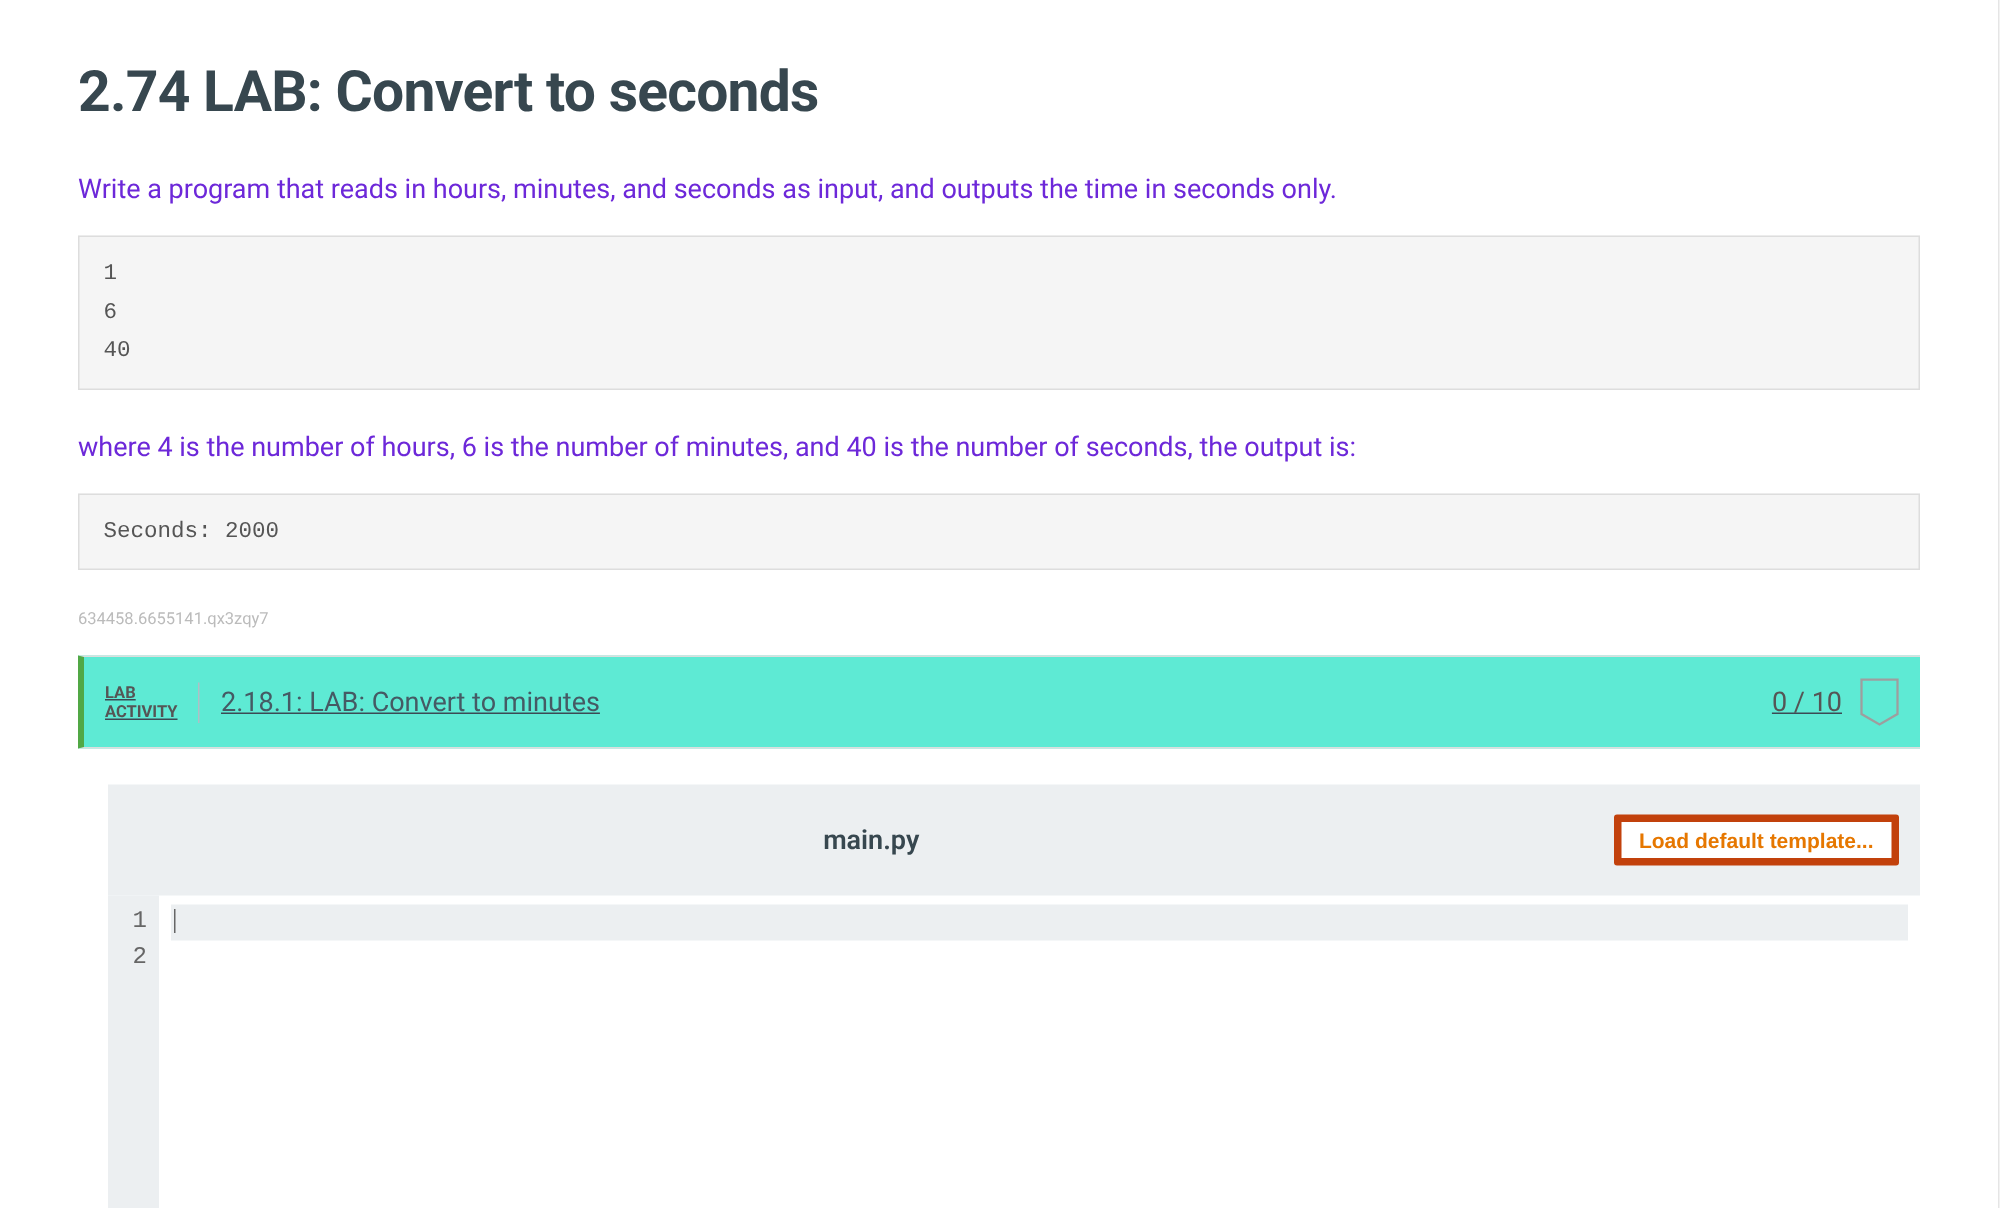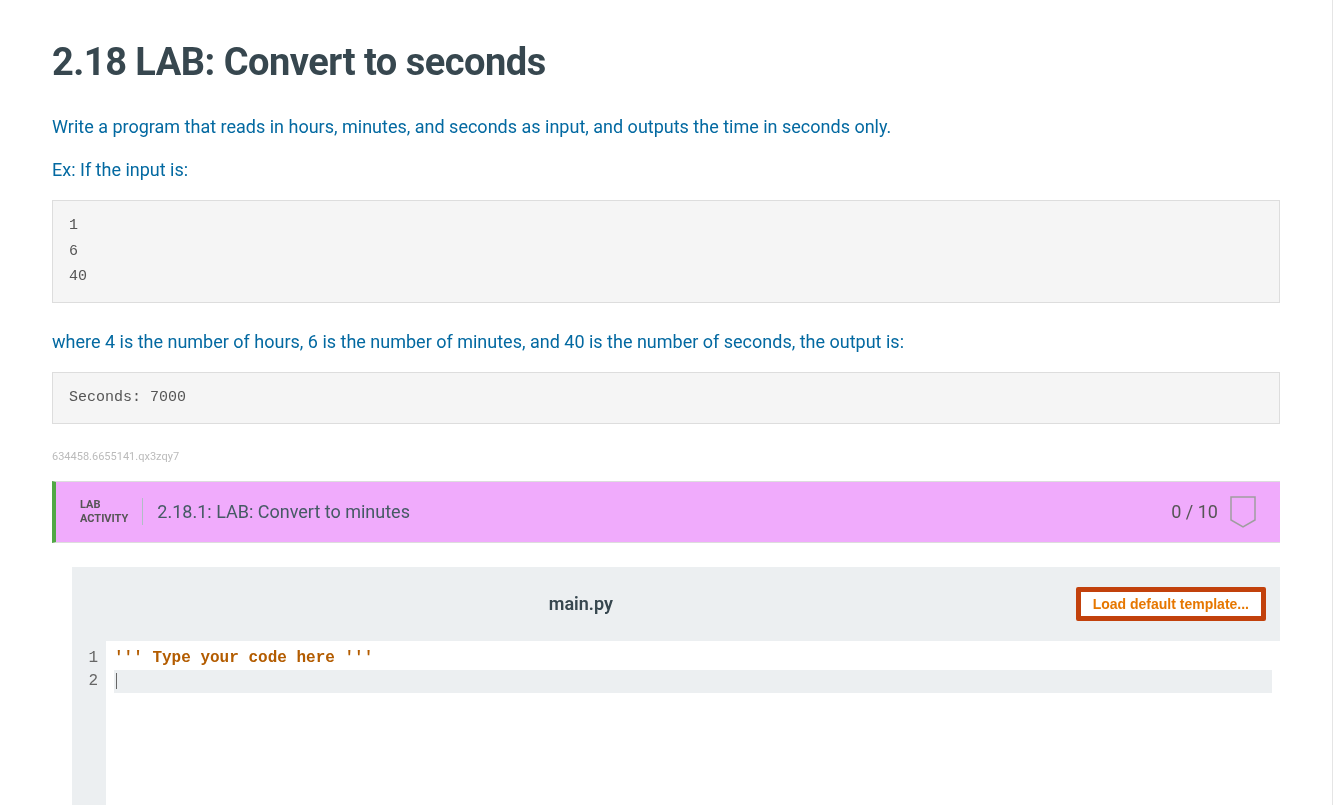--- a/index.html
+++ b/index.html
@@ -16,21 +16,21 @@
   }
   h1 {
     font-size: 38px;
     font-weight: 700;
     color: #37474f;
     margin: 0 0 30px 0;
     letter-spacing: -0.5px;
   }
   p.body {
     font-size: 18px;
-    color: #0369a1;
+    color: #6d28d9;
     margin: 0 0 18px 0;
     line-height: 1.4;
   }
   pre.block {
     background: #f5f5f5;
     border: 1px solid #ddd;
     padding: 12px 16px;
     font-family: "Courier New", Courier, monospace;
     font-size: 15px;
     color: #555;
@@ -38,28 +38,29 @@
     white-space: pre;
     line-height: 1.7;
   }
   .hash {
     font-size: 11px;
     color: #bbb;
     margin: 4px 0 18px 0;
   }
   
   .activity-bar {
-    background: #f0abfc;
+    background: #5eead4;
     border-top: 1px solid #ddd;
     border-bottom: 1px solid #ddd;
     border-left: 4px solid #51a845;
     display: flex;
     align-items: center;
-    padding: 14px 24px;
+    padding: 14px 14px;
     position: relative;
+    text-decoration: underline;
   }
   .lab-tag {
     font-size: 11px;
     font-weight: 700;
     color: #555;
     line-height: 1.2;
     padding-right: 14px;
     border-right: 1px solid #b0bec5;
     margin-right: 14px;
   }
@@ -141,32 +142,31 @@
   .line2-bg {
     background: #eceff1;
     display: inline-block;
     width: 100%;
   }
 </style>
 </head>
 <body>
 
 <div class="page">
-  <h1>2.18 LAB: Convert to seconds</h1>
+  <h1>2.74 LAB: Convert to seconds</h1>
 
   <p class="body">Write a program that reads in hours, minutes, and seconds as input, and outputs the time in seconds only.</p>
-  <p class="body">Ex: If the input is:</p>
 
   <pre class="block">1
 6
 40</pre>
 
   <p class="body">where 4 is the number of hours, 6 is the number of minutes, and 40 is the number of seconds, the output is:</p>
 
-  <pre class="block">Seconds: 7000</pre>
+  <pre class="block">Seconds: 2000</pre>
 
   <div class="hash">634458.6655141.qx3zqy7</div>
 
   <div class="activity-bar">
     <div class="lab-tag">
       <span class="l1">LAB</span>
       <span class="l1">ACTIVITY</span>
     </div>
     <div class="activity-title">2.18.1: LAB: Convert to minutes</div>
     <div class="score">
@@ -183,18 +183,17 @@
     <div class="editor-header">
       <div class="filename">main.py</div>
       <button class="load-btn">Load default template...</button>
     </div>
     <div class="code-area">
       <div class="gutter">
         <div>1</div>
         <div>2</div>
       </div>
       <div class="code-lines">
-        <div><span class="str">''' Type your code here '''</span></div>
         <div class="line2-bg"><span class="cursor"></span></div>
       </div>
     </div>
   </div>
 </div>
 
 </body></html>

